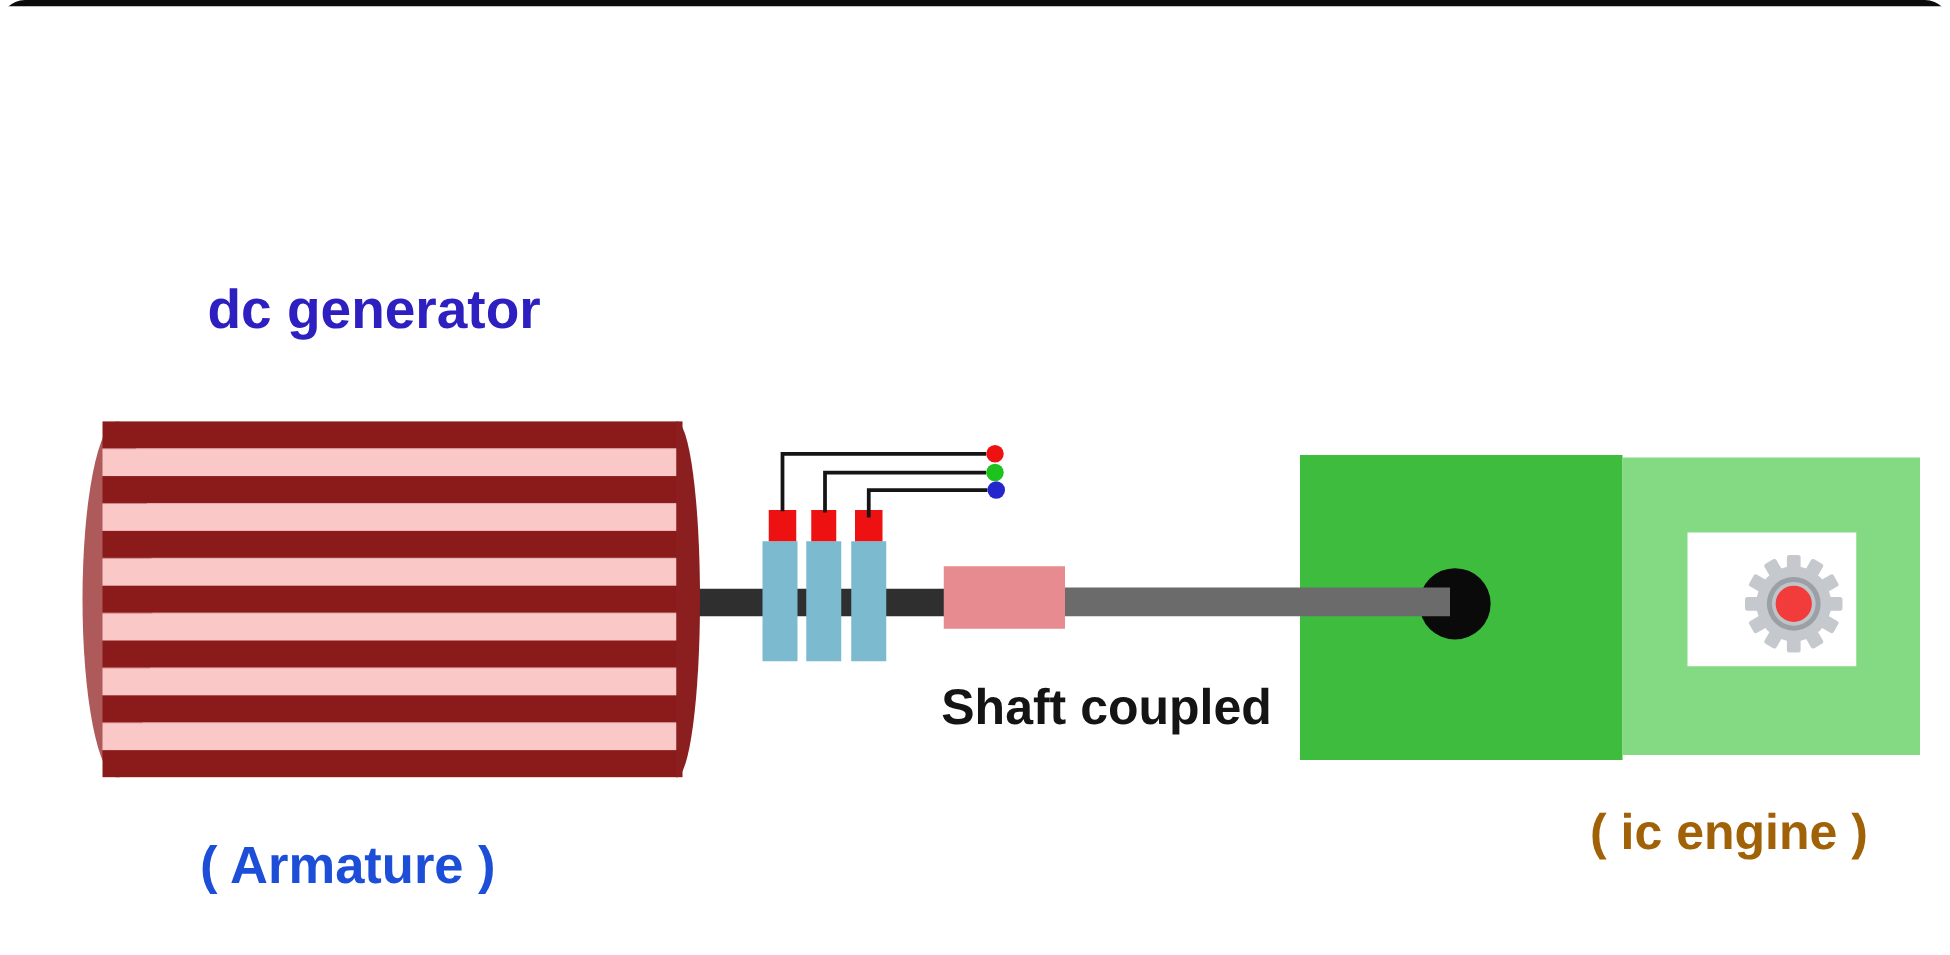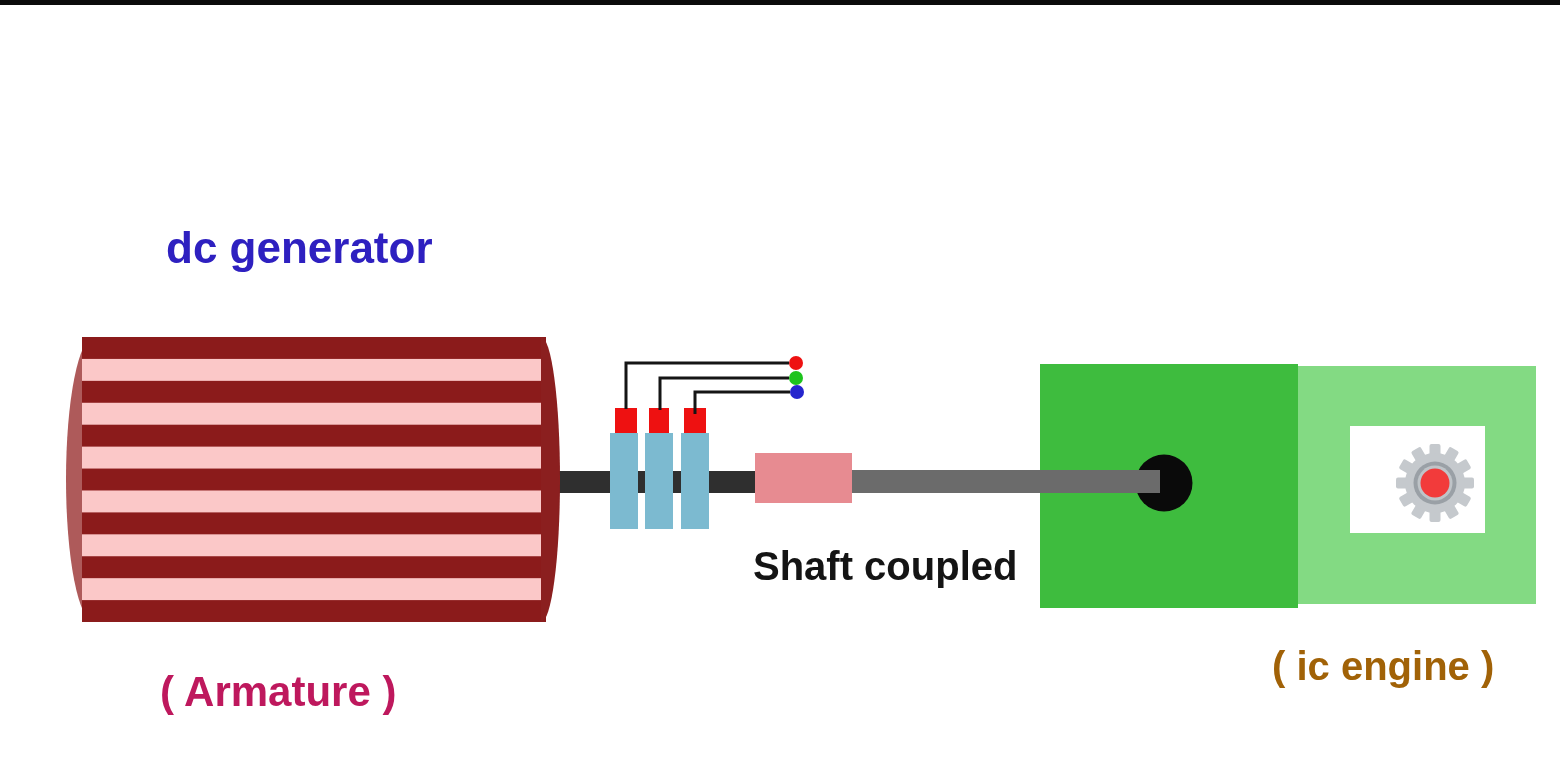--- a/index.html
+++ b/index.html
@@ -7,20 +7,21 @@
     padding: 0;
     background: #ffffff;
     font-family: "Liberation Sans", "DejaVu Sans", sans-serif;
   }
   .stage {
     position: relative;
     width: 1560px;
     height: 764px;
     background: #ffffff;
     overflow: hidden;
+    border-radius: 20px;
   }
   .stage svg {
     position: absolute;
     left: 0;
     top: 0;
   }
   .lbl {
     position: absolute;
     line-height: 1;
     font-weight: bold;
@@ -103,16 +104,16 @@
     </g>
     <circle cx="796" cy="363" r="7" fill="#EE1111"></circle>
     <circle cx="796" cy="378" r="7" fill="#1DC31D"></circle>
     <circle cx="797" cy="392" r="7" fill="#2525CD"></circle>
   </svg>
 
   <div class="lbl lbl-generator" style="color: rgb(46, 32, 192);">dc generator</div>
 
   <div class="lbl lbl-shaft" style="color: rgb(20, 20, 20);">Shaft coupled</div>
 
-  <div class="lbl lbl-armature" style="color: #be185d;">( Armature )</div>
+  <div class="lbl lbl-armature" style="color: #1d4ed8;">( Armature )</div>
 
   <div class="lbl lbl-engine" style="color: #a16207;">( ic engine )</div>
 </div>
 
 </body></html>

